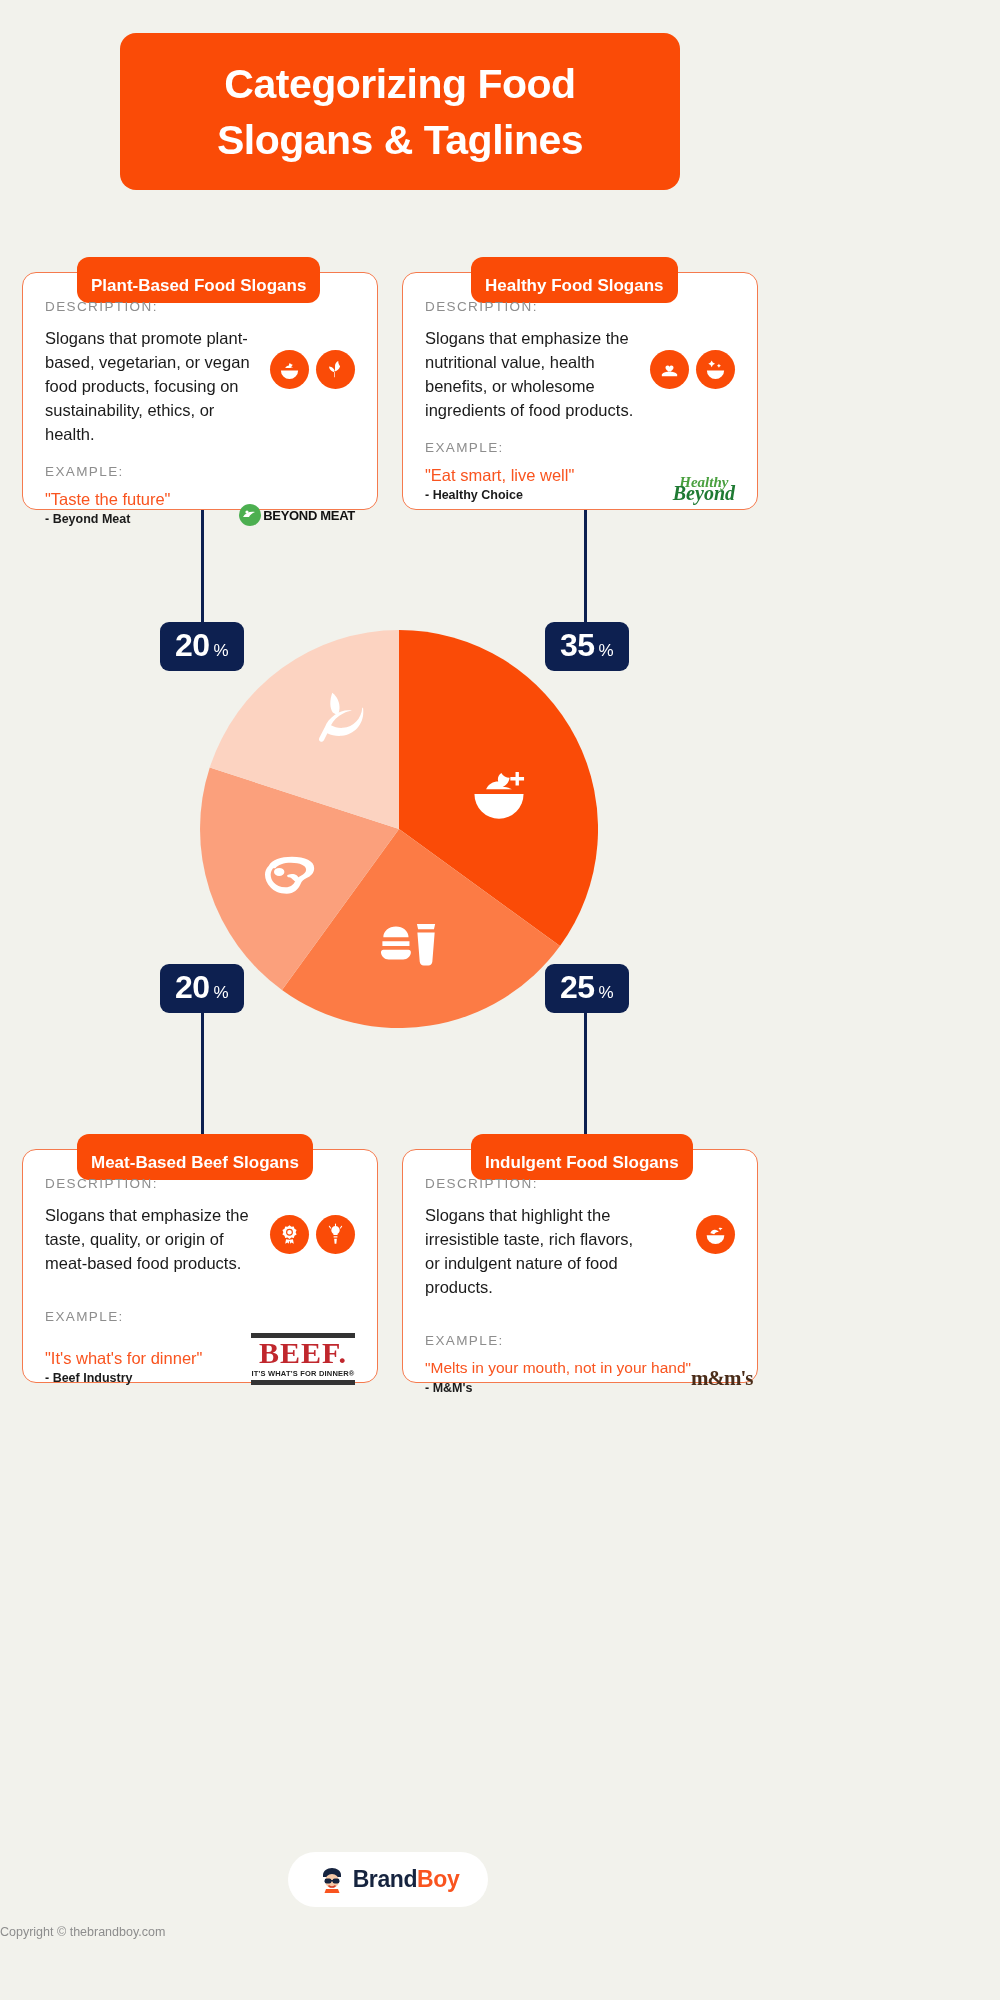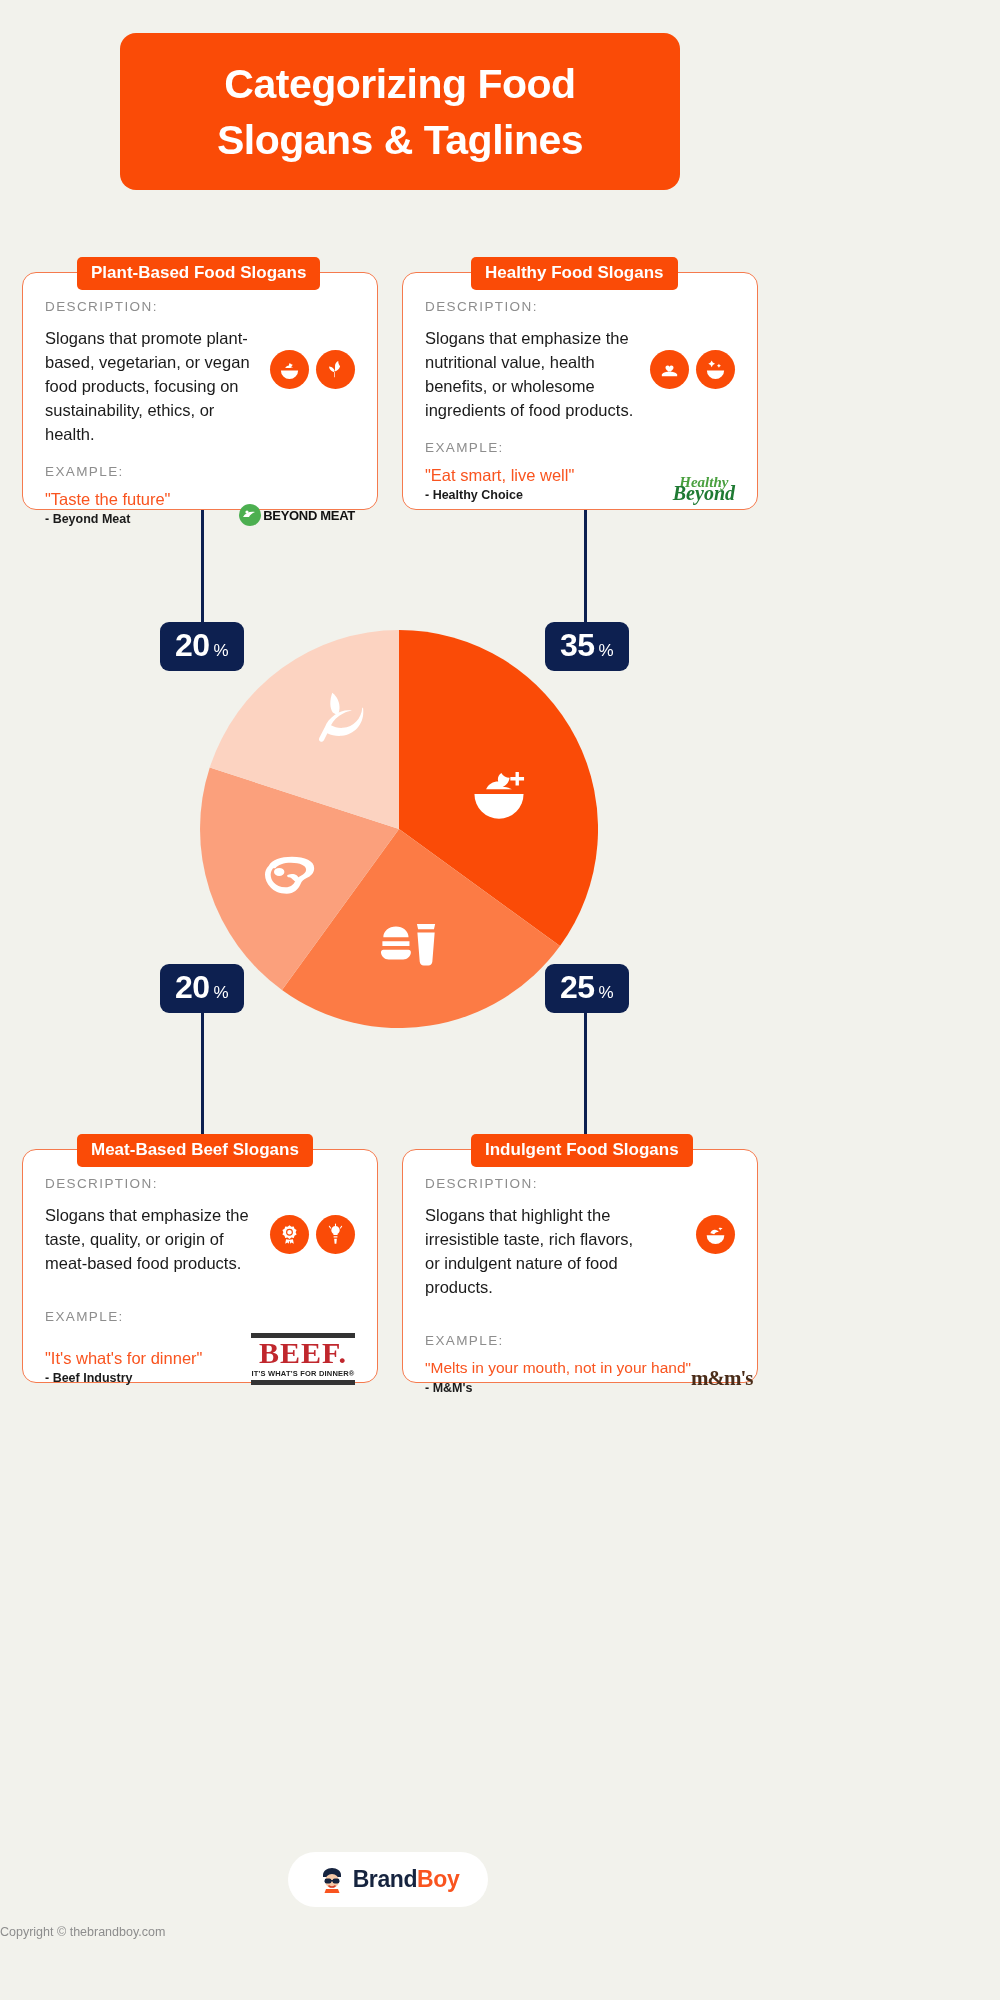--- a/index.html
+++ b/index.html
@@ -23,22 +23,22 @@
     line-height:56px; text-align:center; white-space:nowrap;
   }
 
   
   .card{
     position:absolute; background:#ffffff;
     border:1.5px solid #f57a4d; border-radius:14px;
   }
   .card-tab{
     position:absolute; top:-16px;
-    background:#fa4b07; color:#fff; border-radius:5px;
-    font-size:17px; font-weight:bold; padding:7px 14px 8px 14px;
+    background:#fa4b07; color:#fff; border-radius:12px;
+    font-size:17px; font-weight:bold; padding:20px 14px 8px 14px;
     white-space:nowrap; line-height:18px;text-align:right;
   }
   .lbl{
     color:#8d8d8d; font-size:13.5px; letter-spacing:1.4px;
     font-weight:normal;
   }
   .desc{
     color:#1b1b1b; font-size:16.5px; line-height:24px;
     max-width:210px;
   }

